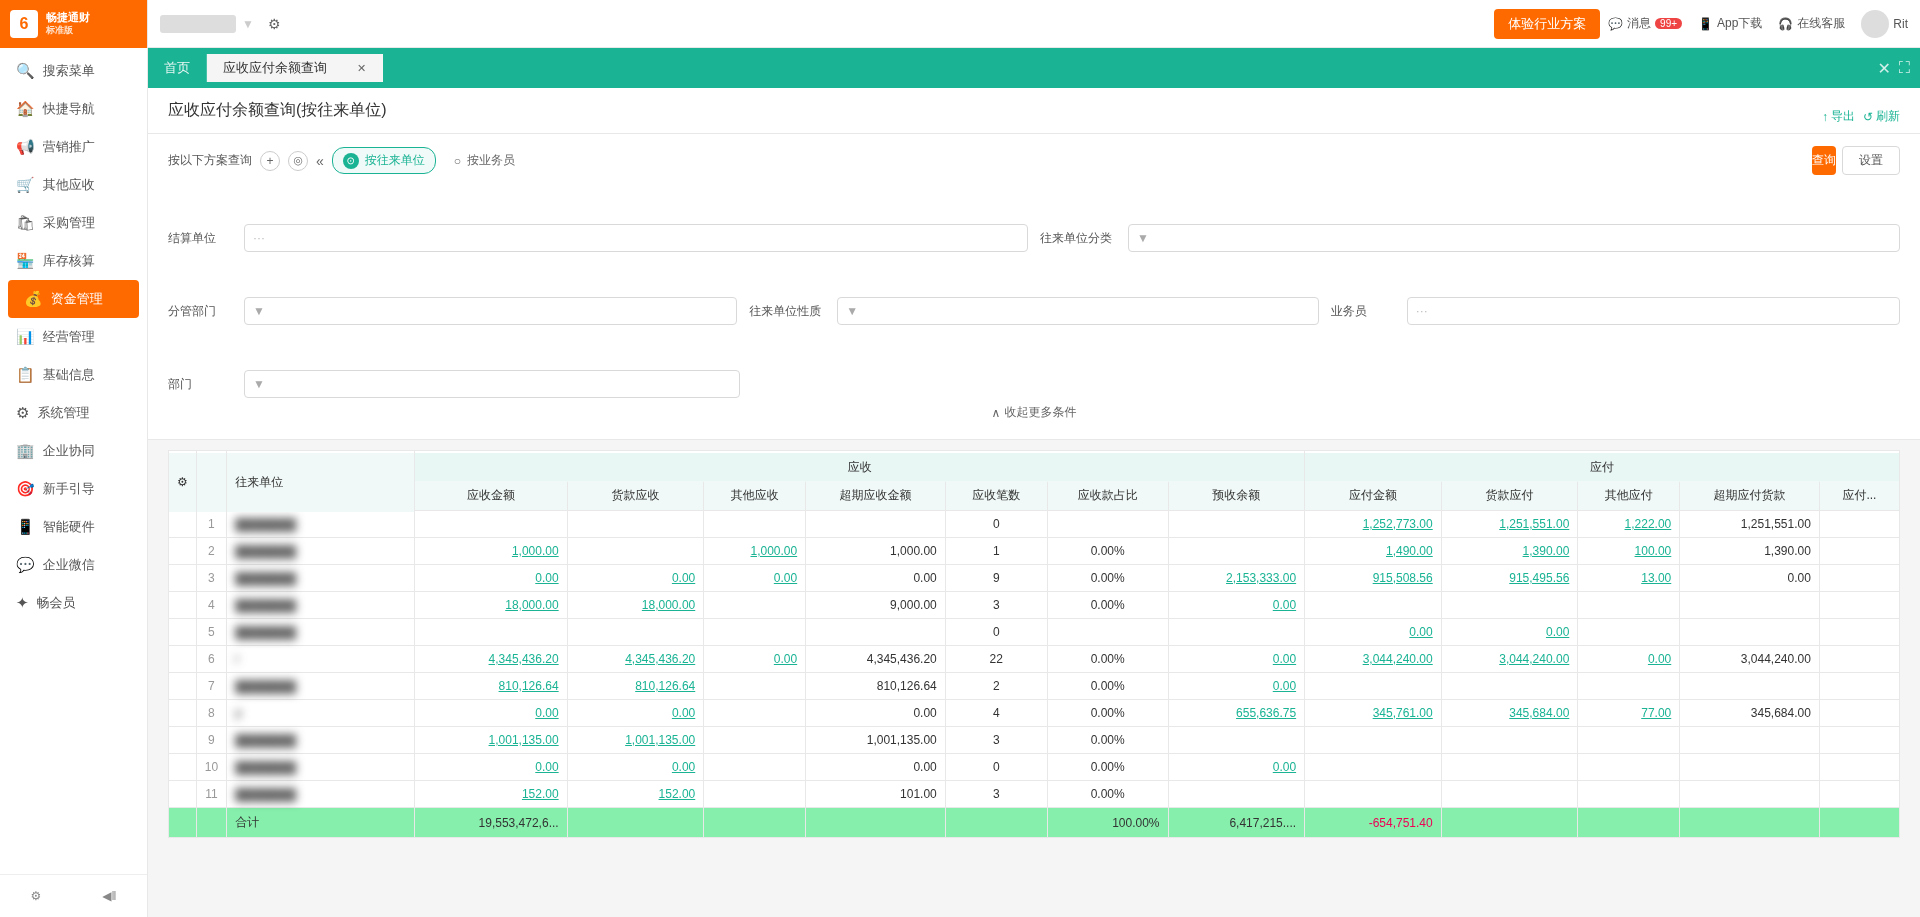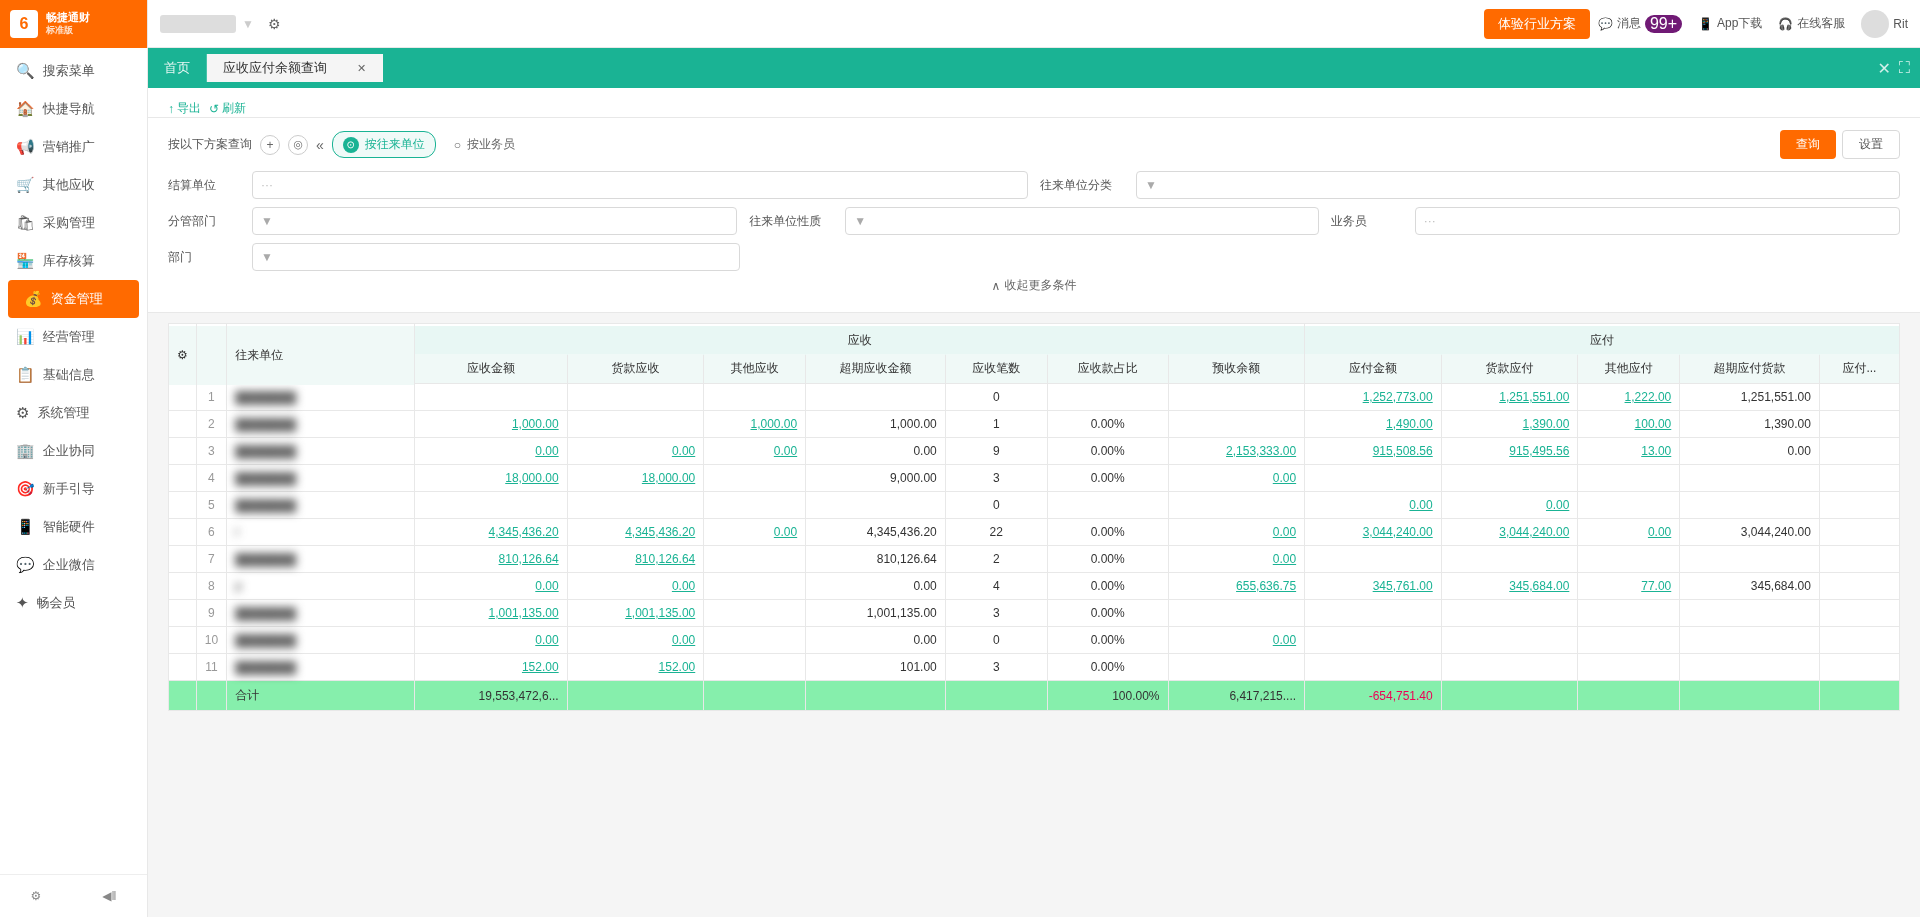--- a/index.html
+++ b/index.html
@@ -38,21 +38,21 @@
     }
     .breadcrumb-area { display: flex; align-items: center; gap: 6px; flex: 1; }
     .breadcrumb-text { color: #999; font-size: 12px; }
     .breadcrumb-arrow { color: #ccc; }
     .header-btn-orange {
       background: #ff6a00; color: #fff; border: none; padding: 6px 14px; border-radius: 4px; cursor: pointer; font-size: 13px;
     }
     .header-icon-btn { cursor: pointer; color: #666; padding: 4px 8px; font-size: 14px; }
     .header-right { display: flex; align-items: center; gap: 16px; margin-left: auto; }
     .header-right-item { display: flex; align-items: center; gap: 4px; cursor: pointer; color: #555; font-size: 12px; }
-    .badge { background: #701a75; color: #fff; border-radius: 10px; padding: 0 5px; font-size: 16px; }
+    .badge { background: #ef4444; color: #fff; border-radius: 10px; padding: 0 5px; font-size: 10px; }
     .user-avatar { width: 28px; height: 28px; background: #ddd; border-radius: 50%; }
 
     
     .tab-bar {
       height: 40px; background: #1ab394; display: flex; align-items: center; padding: 0 0;
     }
     .tab-item {
       height: 28px; display: flex; align-items: center; padding: 0 16px; cursor: pointer; color: rgba(255,255,255,0.8); font-size: 13px; border-right: 1px solid rgba(255,255,255,0.2);
     }
     .tab-item.active { background: #f5f5f5; color: #333; gap: 24px; }
@@ -80,29 +80,29 @@
     .filter-setting-btn { width: 20px; height: 20px; border: 1px solid #ccc; border-radius: 50%; display: flex; align-items: center; justify-content: center; cursor: pointer; color: #666; font-size: 11px; }
     .filter-collapse-btn { cursor: pointer; color: #666; font-size: 14px; }
     .filter-scheme {
       display: flex; align-items: center; gap: 6px; padding: 4px 10px; border: 1px solid #1ab394; border-radius: 12px; cursor: pointer; color: #1ab394; font-size: 12px; background: #f0faf8;
     }
     .filter-scheme-icon { width: 16px; height: 16px; background: #1ab394; border-radius: 50%; display: flex; align-items: center; justify-content: center; color: #fff; font-size: 10px; }
     .filter-scheme2 { display: flex; align-items: center; gap: 6px; padding: 4px 10px; color: #666; cursor: pointer; font-size: 12px; }
 
     .filter-rows { display: flex; flex-direction: column; gap: 8px; }
     .filter-row { display: flex; align-items: center; gap: 12px; }
-    .filter-field { display: flex; align-items: center; gap: 24px; flex: 1; }
+    .filter-field { display: flex; align-items: center; gap: 16px; flex: 1; margin-top: 37px; }
     .filter-field-label { color: #555; font-size: 12px; min-width: 60px; }
     .filter-field-input {
       flex: 1; height: 28px; border: 1px solid #d9d9d9; border-radius: 4px; padding: 0 8px; font-size: 12px; color: #333; background: #fff; display: flex; align-items: center; justify-content: space-between; cursor: pointer;
     }
     .filter-collapse-more {
       text-align: center; padding: 6px 0; cursor: pointer; color: #666; font-size: 12px; display: flex; align-items: center; justify-content: center; gap: 4px;
     }
-    .btn-query { background: #ff6a00; color: #fff; border: none; padding: 5px 16px; border-radius: 4px; cursor: pointer; font-size: 12px; text-align: right; }
+    .btn-query { background: #ff6a00; color: #fff; border: none; padding: 5px 0; border-radius: 4px; cursor: pointer; font-size: 12px; text-align: right; }
     .btn-setting { background: #fff; color: #555; border: 1px solid #d9d9d9; padding: 5px 16px; border-radius: 4px; cursor: pointer; font-size: 12px; }
 
     
     .table-area { flex: 1; overflow: auto; padding: 10px 20px; }
     .data-table { width: 100%; border-collapse: collapse; background: #fff; border: 1px solid #e8e8e8; font-size: 12px; }
     .data-table th, .data-table td { border: 1px solid #e8e8e8; padding: 6px 8px; text-align: right; white-space: nowrap; }
     .data-table th { background: #f0f9f7; color: #333; text-align: center; font-weight: normal; }
     .data-table th.left { text-align: left; }
     .data-table td.left { text-align: left; }
     .data-table td.center { text-align: center; }
@@ -241,20 +241,21 @@
     <div style="flex:1;"></div>
     <div style="display:flex;align-items:center;padding-right:10px;gap:8px;">
       <span style="cursor:pointer;color:rgba(255,255,255,0.8);font-size:16px;">✕</span>
       <span style="cursor:pointer;color:rgba(255,255,255,0.8);font-size:16px;">⛶</span>
     </div>
   </div>
 
   <div class="main-content">
 
     <div class="page-header">
+      <div class="page-title">应收应付余额查询(按往来单位)</div>
       <div class="page-actions">
         <div class="page-action-btn">
           <span>↑</span>
           <span>导出</span>
         </div>
         <div class="page-action-btn">
           <span>↺</span>
           <span>刷新</span>
         </div>
       </div>

